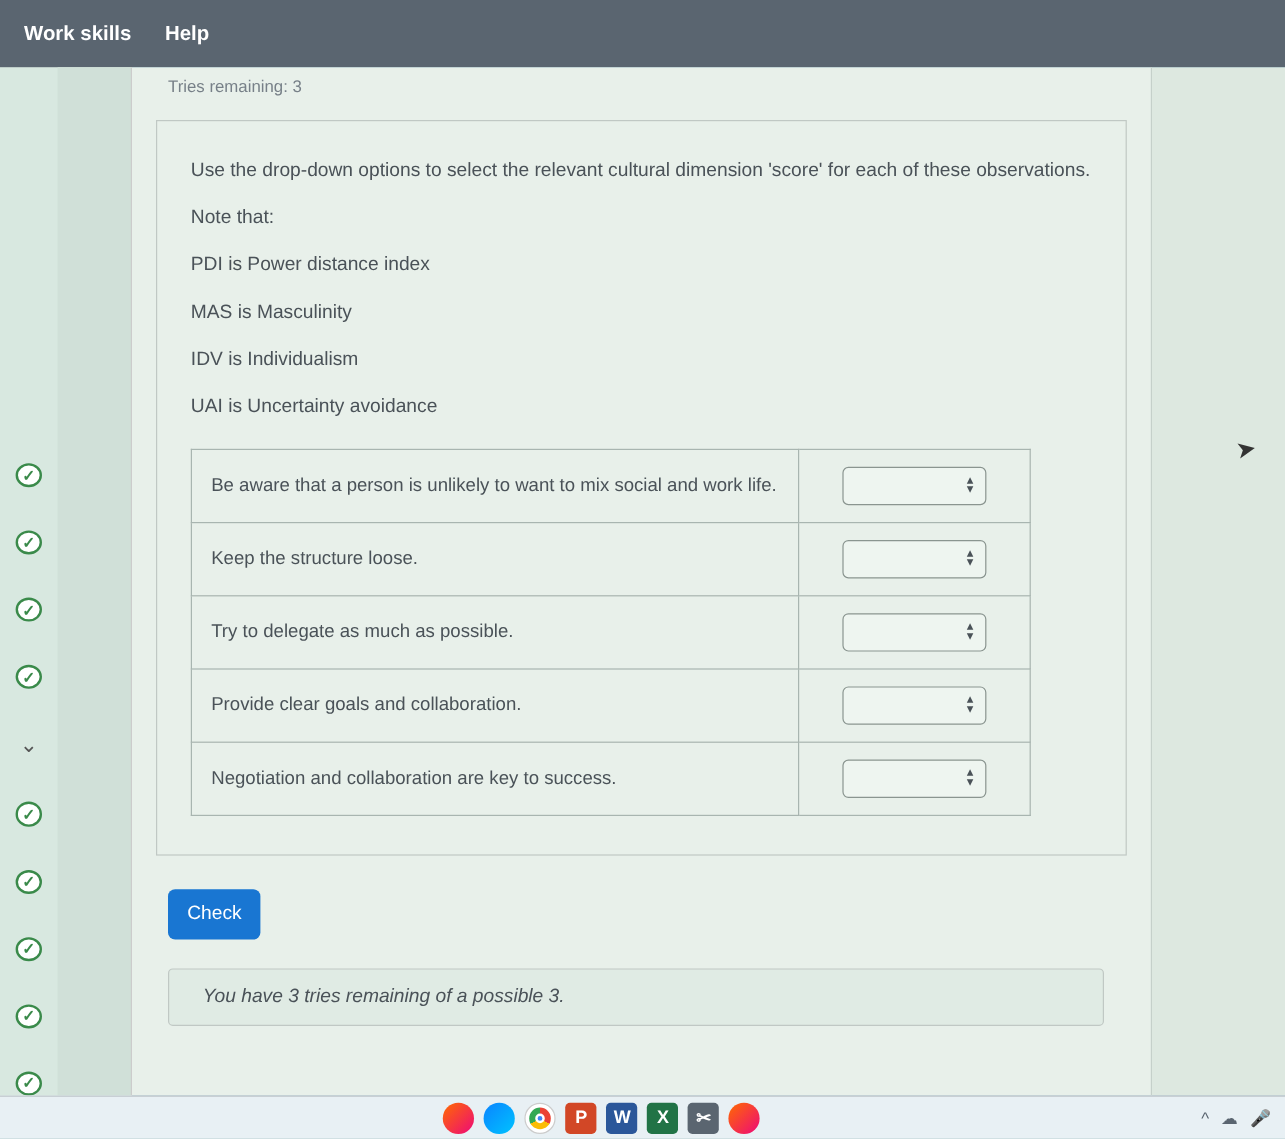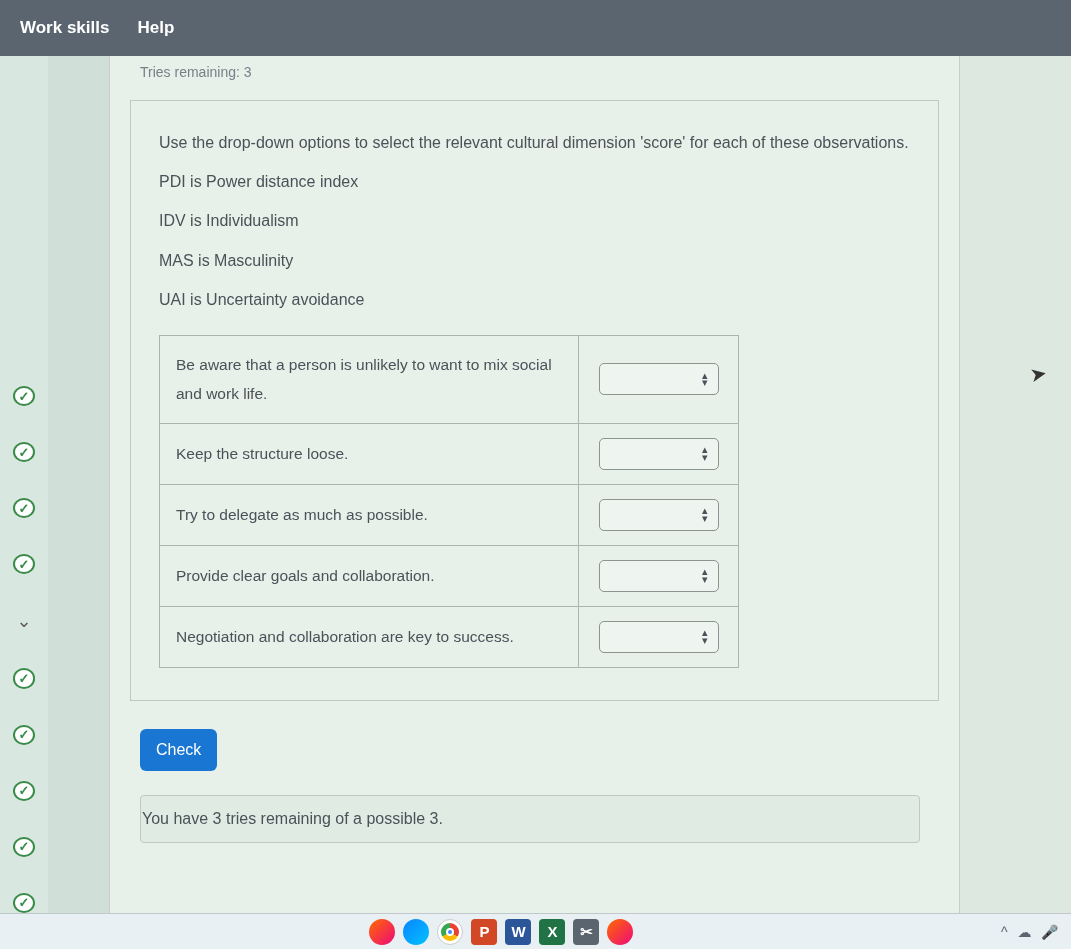--- a/index.html
+++ b/index.html
@@ -89,21 +89,21 @@
     .q-text {
       color: #4a5258;
       font-size: 16px;
       line-height: 2.2;
     }
     .q-text p { margin-bottom: 4px; }
     .answer-table {
       margin-top: 18px;
       border: 1px solid #a8b5b0;
       border-collapse: collapse;
-      width: 580px;
+      width: 700px;
     }
     .answer-row td {
       border: 1px solid #a8b5b0;
       padding: 14px 16px;
       vertical-align: middle;
       color: #4a5258;
       font-size: 15.5px;
     }
     .answer-row td:first-child { width: 420px; line-height: 1.9; }
     .answer-row td:last-child { width: 160px; text-align: center; }
@@ -134,24 +134,25 @@
       border-radius: 6px;
       padding: 12px 16px;
       font-size: 16px;
       cursor: pointer;
     }
     .tries-box {
       margin: 24px 20px 0 30px;
       border: 1px solid #c0c8c4;
       background: #e0ebe4;
       border-radius: 4px;
-      padding: 14px 1px;
+      padding: 14px 28px;
       color: #4a5258;
       font-size: 16px;
       width: 780px;
+      font-style: italic;
     }
     .right-pad {
       flex: 1;
       background: #dde8e0;
     }
     .taskbar {
       position: absolute;
       bottom: 0;
       left: 0;
       right: 0;
@@ -212,23 +213,24 @@
 
   <div class="sidebar-stub"></div>
 
   <div class="content-wrap">
     <div class="content-card">
       <div class="tries-top">Tries remaining: 3</div>
 
       <div class="question-box">
         <div class="q-text">
           <p>Use the drop-down options to select the relevant cultural dimension 'score' for each of these observations.</p>
+          <p>Note that:</p>
           <p>PDI is Power distance index</p>
+          <p>MAS is Masculinity</p>
           <p>IDV is Individualism</p>
-          <p>MAS is Masculinity</p>
           <p>UAI is Uncertainty avoidance</p>
         </div>
 
         <table class="answer-table">
           <tbody>
               <tr class="answer-row">
             <td>Be aware that a person is unlikely to want to mix social and work life.</td>
             <td><div class="dropdown">
                     <span class="caret">▴<br>▾</span>
                   </div></td>

